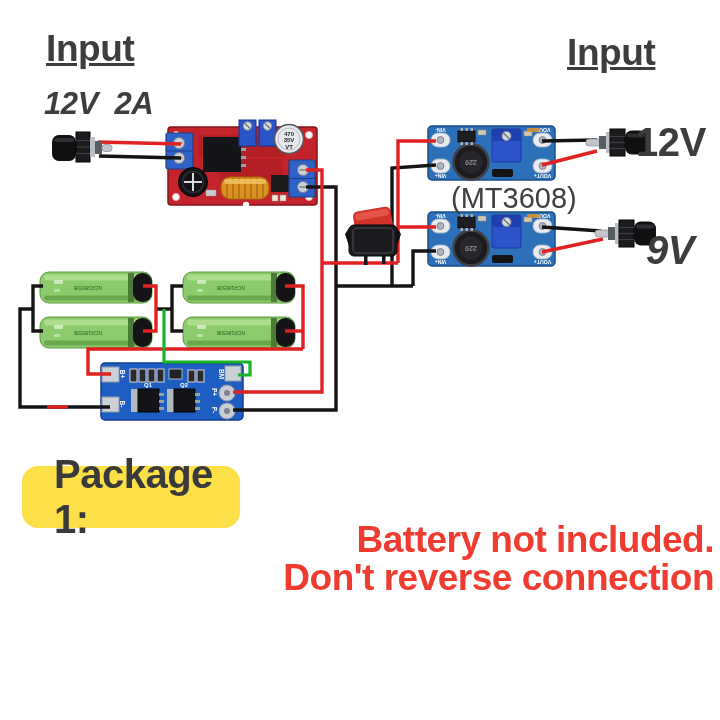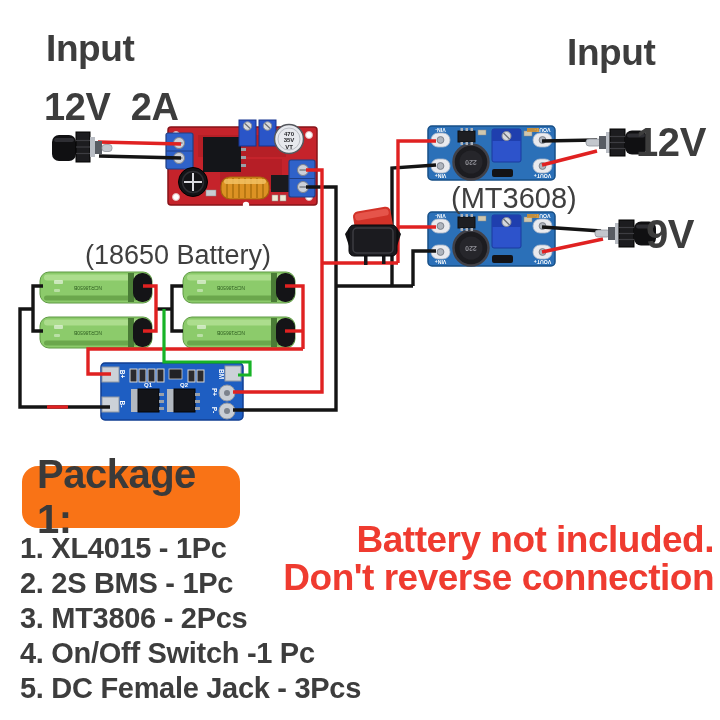--- a/index.html
+++ b/index.html
@@ -1,25 +1,25 @@
 <!DOCTYPE html>
 <html><head>
 <meta charset="utf-8">
 <style>
   html,body{margin:0;padding:0;background:#fff;}
   .canvas{position:relative;width:720px;height:720px;background:#ffffff;overflow:hidden;
           font-family:"Liberation Sans",sans-serif;color:#3d3d3d;}
   .abs{position:absolute;white-space:pre;line-height:1;}
   .t{letter-spacing:-0.4px;}
-  .h1{font-size:37px;font-weight:700;}
-  .spec{font-size:38px;font-weight:700;}
+  .h1{font-size:37px;font-weight:700;text-decoration:underline;}
+  .spec{font-size:31px;font-weight:700;font-style:italic;}
   .volt{font-size:40px;font-weight:700;}
   .plabel{font-size:29px;font-weight:500;color:#3f3f3f;}
   .pill{position:absolute;left:22px;top:466px;width:218px;height:62px;border-radius:16px;
-        background:#f97316;display:flex;align-items:center;padding-left:15px;box-sizing:border-box;}
+        background:#fde047;display:flex;align-items:center;padding-left:32px;box-sizing:border-box;}
   .pill-text{font-size:40px;font-weight:700;color:#3a3a3a;letter-spacing:-0.5px;}
   .list{position:absolute;left:20px;top:531px;}
   .li{font-size:29px;font-weight:600;line-height:35px;color:#3d3d3d;white-space:pre;letter-spacing:-0.3px;}
   .warn{position:absolute;right:6px;top:521px;text-align:right;color:#ef3b30;font-weight:700;
         font-size:37px;line-height:38px;letter-spacing:-0.5px;}
   svg{position:absolute;left:0;top:0;}
   svg text{font-family:"Liberation Sans",sans-serif;}
 </style>
 </head>
 <body>
@@ -348,35 +348,27 @@
     <rect x="349" y="225" width="48" height="31" rx="5" fill="#1b1b1f" stroke="#070708"></rect>
     <rect x="353" y="228" width="40" height="25" rx="4" fill="none" stroke="#3c3c42" stroke-width="1.5"></rect>
   </g>
 </svg>
 
   <div class="abs h1 t" style="left:46px;top:30px;">Input</div>
   <div class="abs spec t" style="left:44px;top:88px;">12V  2A</div>
   <div class="abs h1 t" style="left:567px;top:34px;">Input</div>
 
   <div class="abs volt t" style="left:636px;top:122px;">12V</div>
-  <div class="abs volt t" style="left:646px;top:214px;">9V</div>
+  <div class="abs volt t" style="left:646px;top:230px;font-style:italic;">9V</div>
 
   <div class="abs plabel" style="left:451px;top:184px;">(MT3608)</div>
-  <div class="abs plabel" style="font-size:27px;left:85px;top:242px;">(18650 Battery)</div>
 
   <div class="pill">
     <span class="pill-text">Package 1:</span>
   </div>
 
-  <div class="list">
-    <div class="li">1. XL4015 - 1Pc</div>
-    <div class="li">2. 2S BMS - 1Pc</div>
-    <div class="li">3. MT3806 - 2Pcs</div>
-    <div class="li">4. On/Off Switch -1 Pc</div>
-    <div class="li">5. DC Female Jack - 3Pcs</div>
-  </div>
 
   <div class="warn">
     <div>Battery not included.</div>
     <div>Don't reverse connection</div>
   </div>
 
 </div>
 
 </body></html>

